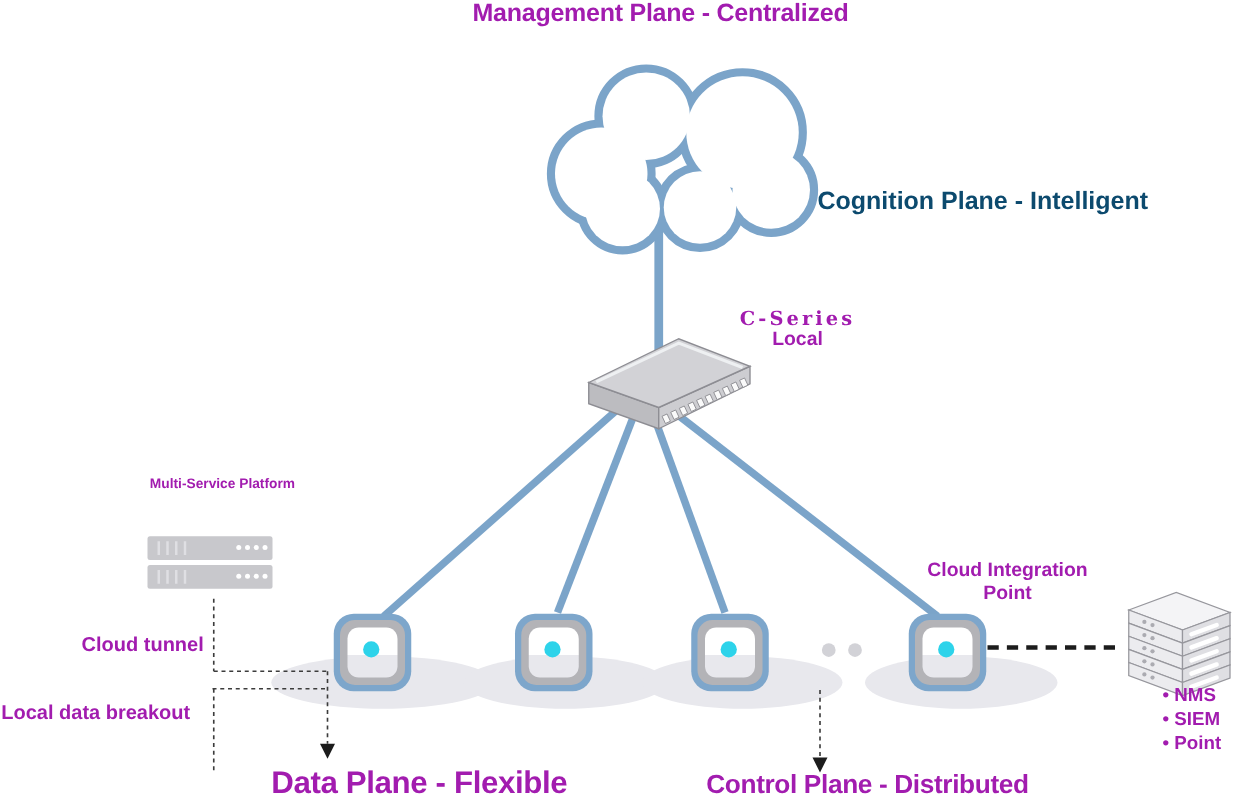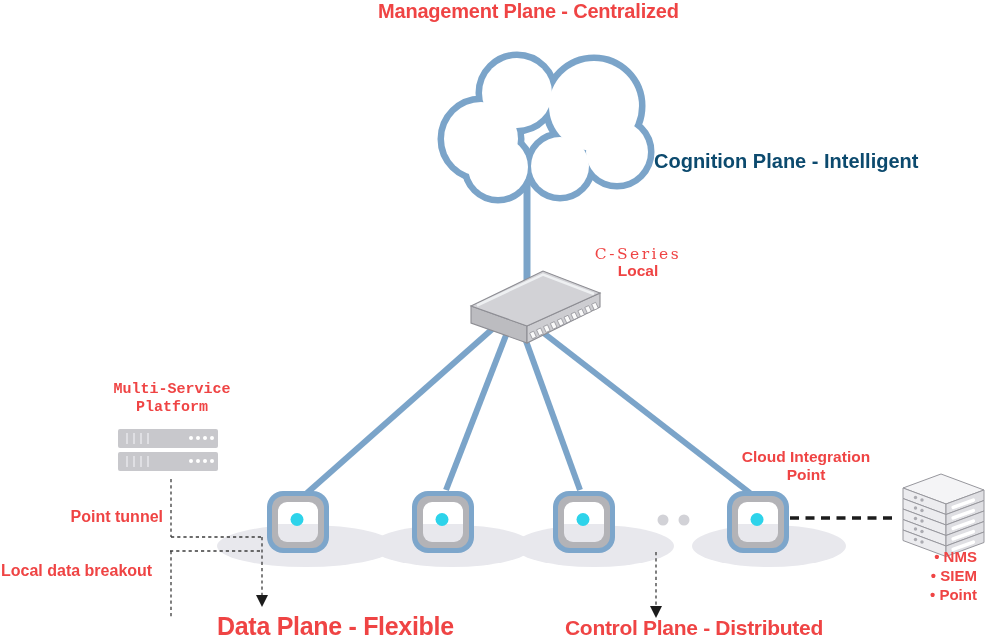--- a/index.html
+++ b/index.html
@@ -1,33 +1,33 @@
 <!DOCTYPE html>
 <html><head>
 <meta charset="utf-8">
 <style>
   html,body{margin:0;padding:0;background:#fff;}
   #stage{position:relative;width:1000px;height:642px;background:#ffffff;overflow:hidden;
          font-family:"Liberation Sans",sans-serif;}
   #diagram-svg{position:absolute;left:0;top:0;}
-  .lbl{position:absolute;font-weight:700;color:#ef4444;white-space:nowrap;}
+  .lbl{position:absolute;font-weight:700;color:#a21caf;white-space:nowrap;}
   .title{left:378px;top:0px;font-size:20px;letter-spacing:-0.2px;}
   .cognition{left:654px;top:150px;font-size:20px;color:#0c4a6e;}
   .cseries-block{left:568px;top:245px;width:140px;text-align:center;white-space:normal;}
-  .cseries-name{display:block;font-family:"DejaVu Serif",serif;font-weight:400;
+  .cseries-name{display:block;font-family:"DejaVu Serif",serif;font-weight:700;
                 font-size:15.5px;letter-spacing:2.5px;}
   .cseries-type{display:block;font-size:15.5px;margin-top:-1px;}
-  .platform{left:108px;top:381px;width:128px;text-align:center;white-space:normal;
-            font-size:15px;line-height:1.22;font-family:Liberation Mono, monospace;}
+  .platform{left:108px;top:381px;width:128px;text-align:right;white-space:normal;
+            font-size:11px;line-height:1.22;}
   .datatunnel{left:40px;top:508px;width:123px;text-align:right;font-size:16px;}
   .breakout{left:1px;top:562px;font-size:16px;}
   .cloudint{left:730px;top:448px;width:152px;text-align:center;white-space:normal;
             font-size:15.5px;line-height:1.18;}
   .bullets{left:930px;top:548px;font-size:15px;line-height:1.26;}
-  .bullets span{display:block;text-align:right;}
+  .bullets span{display:block;}
   .dataplane{left:217px;top:612px;font-size:25px;letter-spacing:-0.3px;}
   .controlplane{left:548px;top:616px;font-size:21px;letter-spacing:-0.3px;margin-left:17px;}
 </style>
 </head>
 <body>
 
 <div id="stage">
 
 <svg id="diagram-svg" width="1000" height="642" viewBox="0 0 1000 642">
   <defs>
@@ -213,21 +213,21 @@
 
 <div class="lbl cognition">Cognition Plane - Intelligent</div>
 
 <div class="lbl cseries-block">
   <span class="cseries-name">C-Series</span>
   <span class="cseries-type">Local</span>
 </div>
 
 <div class="lbl platform">Multi-Service Platform</div>
 
-<div class="lbl datatunnel">Point tunnel</div>
+<div class="lbl datatunnel">Cloud tunnel</div>
 
 <div class="lbl cloudint">Cloud Integration Point</div>
 
 <div class="lbl breakout">Local data breakout</div>
 
 <div class="lbl bullets">
   <span>• NMS</span>
   <span>• SIEM</span>
   <span>• Point</span>
 </div>

